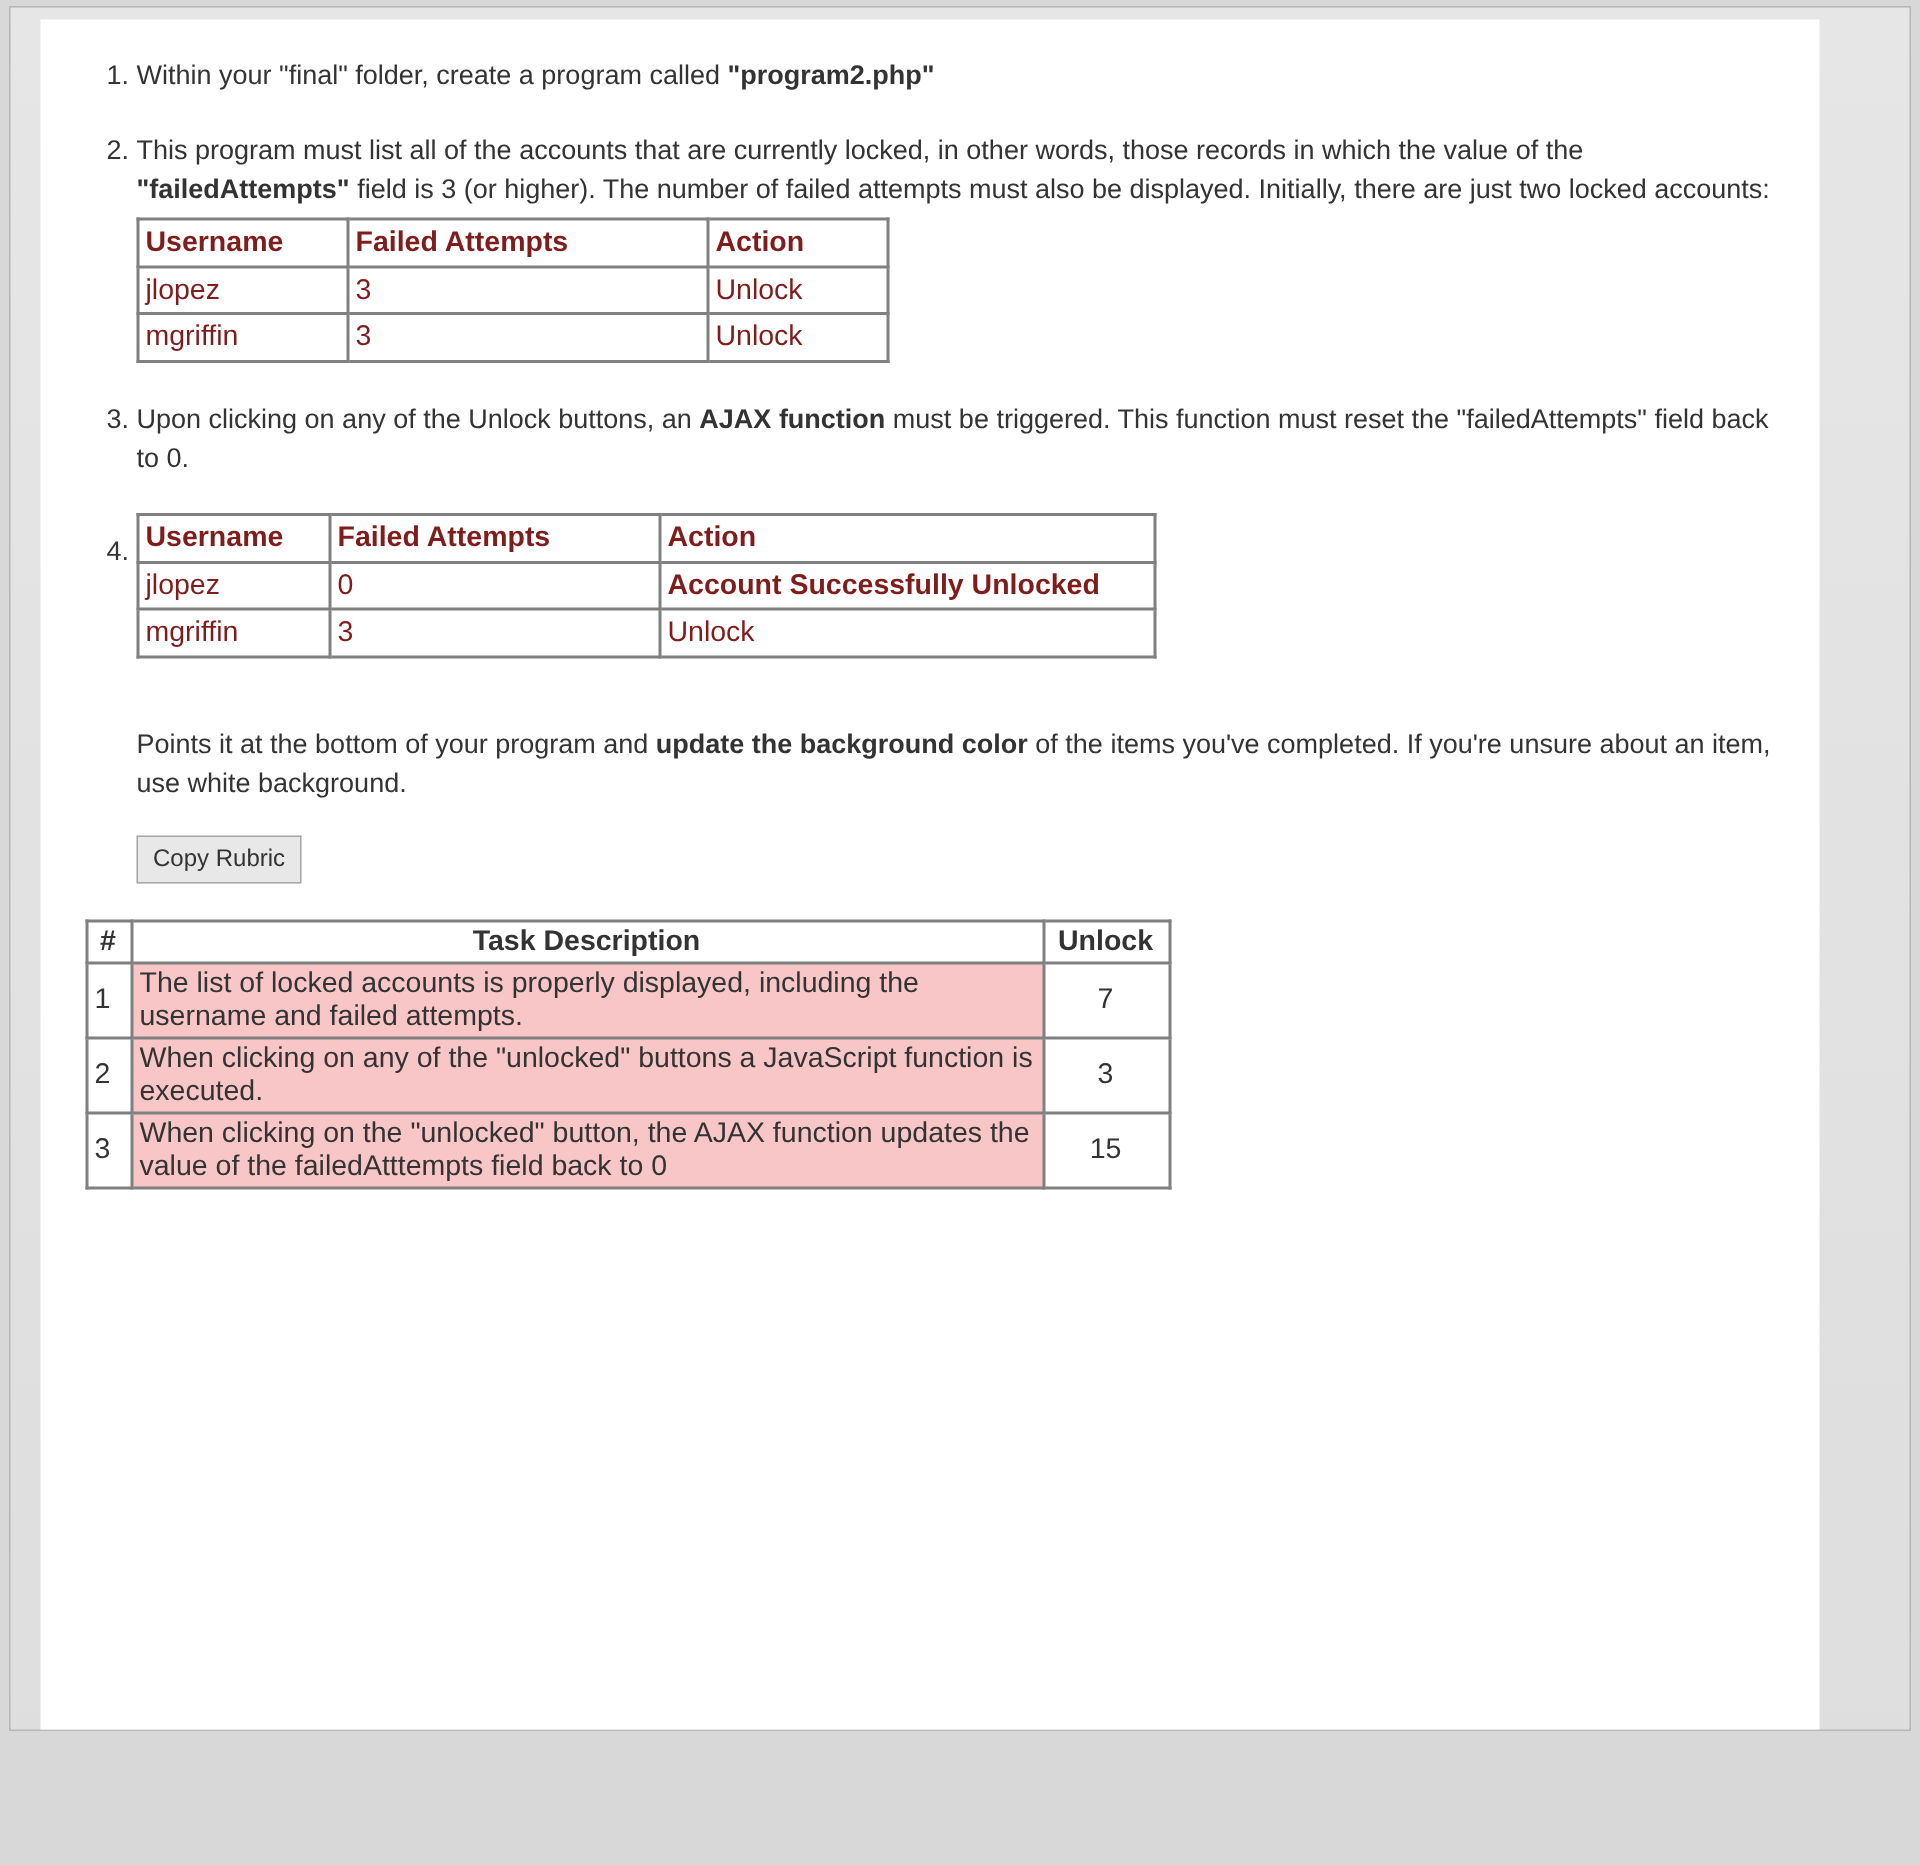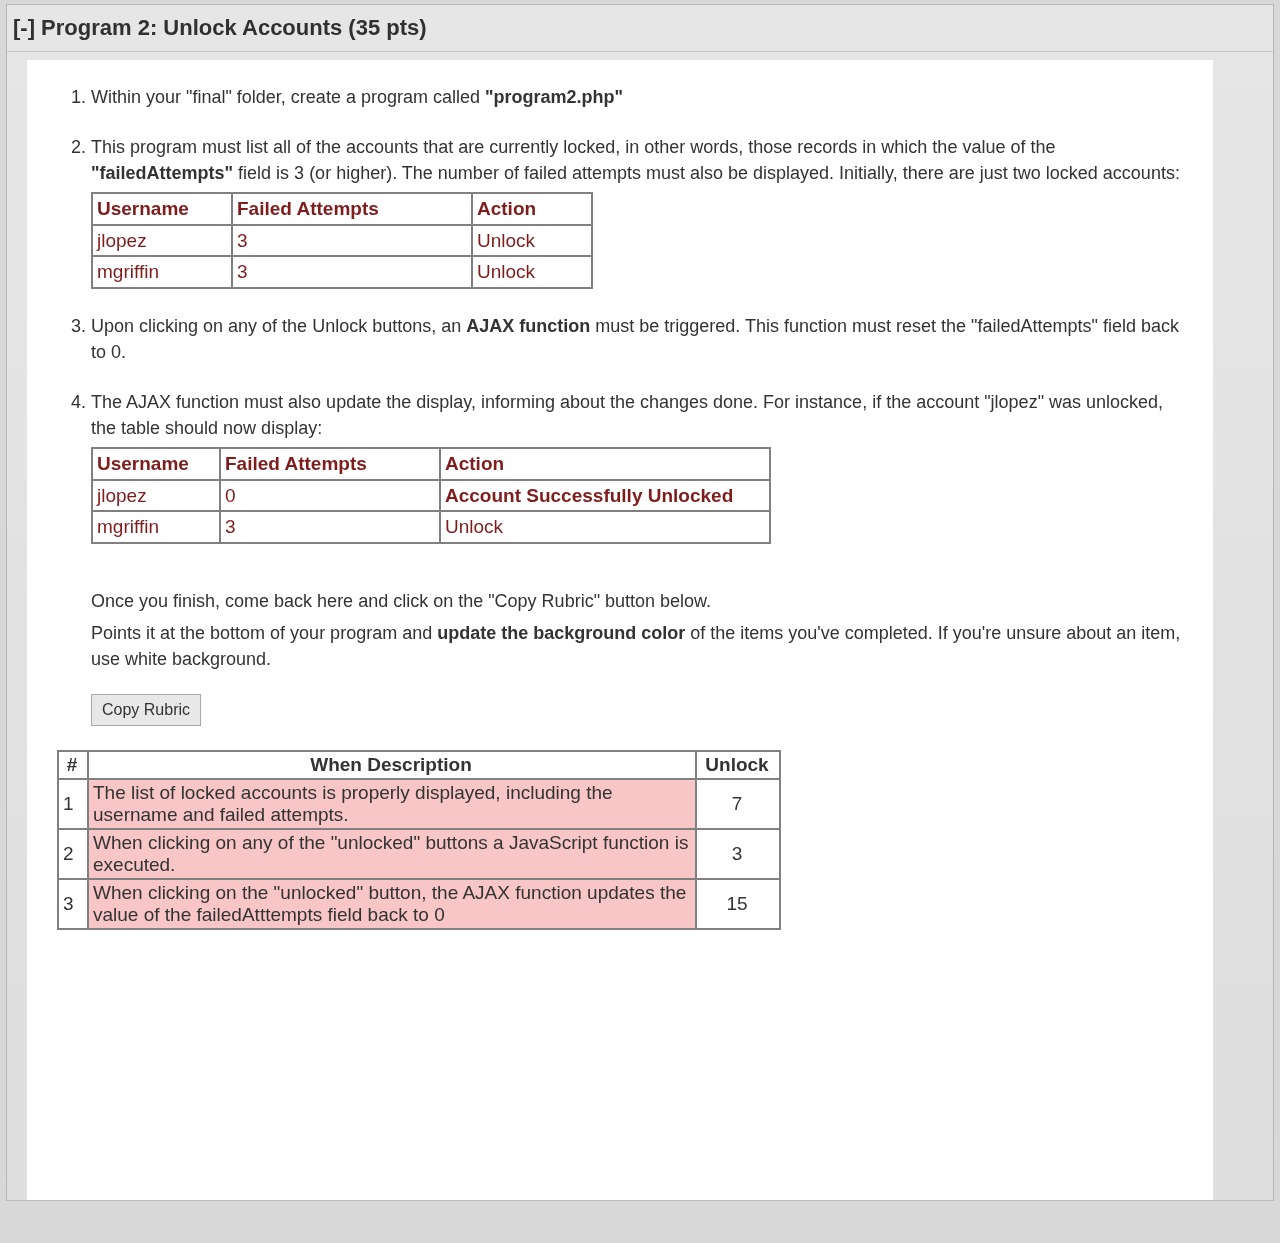--- a/index.html
+++ b/index.html
@@ -110,24 +110,20 @@
   .rubric-table td.rc-num { text-align: left; }
   .pink { background: #f8c6c6; }
   b, strong { font-weight: bold; }
 </style>
 </head>
 <body>
 
 <div class="page-outer">
   <div class="page-border">
 
-    <div class="section-header">
-      <a href="#"><span>[-]</span></a>
-      <span>Program 2: Unlock Accounts (35 pts)</span>
-    </div>
 
     <div class="content-area">
 
       <ol class="main-list">
 
         <li>
           <span>Within your "final" folder, create a program called </span><b>"program2.php"</b>
         </li>
 
         <li>
@@ -152,21 +148,20 @@
             </tr>
           </tbody>
             </table>
         </li>
 
         <li>
           <span>Upon clicking on any of the Unlock buttons, an </span><b>AJAX function</b><span> must be triggered. This function must reset the "failedAttempts" field back to 0.</span>
         </li>
 
         <li>
-          <span>The AJAX function must also update the display, informing about the changes done. For instance, if the account "jlopez" was unlocked, the table should now display:</span>
 
           <table class="data-table">
             <tbody>
                 <tr>
               <th class="t2c1">Username</th>
               <th class="t2c2">Failed Attempts</th>
               <th class="t2c3">Action</th>
             </tr>
             <tr>
               <td>jlopez</td>
@@ -179,33 +174,32 @@
               <td>Unlock</td>
             </tr>
           </tbody>
             </table>
         </li>
 
       </ol>
 
       <div style="height:20px"></div>
 
-      <div class="paragraph">Once you finish, come back here and click on the "Copy Rubric" button below.</div>
       <div class="paragraph">
         <span>Points it at the bottom of your program and </span><b>update the background color</b><span> of the items you've completed. If you're unsure about an item, use white background.</span>
       </div>
 
       <button class="copy-btn">Copy Rubric</button>
 
       <div class="rubric-wrap">
         <table class="rubric-table">
           <tbody>
               <tr>
             <th class="rc-num">#</th>
-            <th class="rc-desc">When Description</th>
+            <th class="rc-desc">Task Description</th>
             <th class="rc-pts">Unlock</th>
           </tr>
           <tr>
             <td class="rc-num">1</td>
             <td class="rc-desc pink">The list of locked accounts is properly displayed, including the username and failed attempts.</td>
             <td class="rc-pts">7</td>
           </tr>
           <tr>
             <td class="rc-num">2</td>
             <td class="rc-desc pink">When clicking on any of the "unlocked" buttons a JavaScript function is executed.</td>

